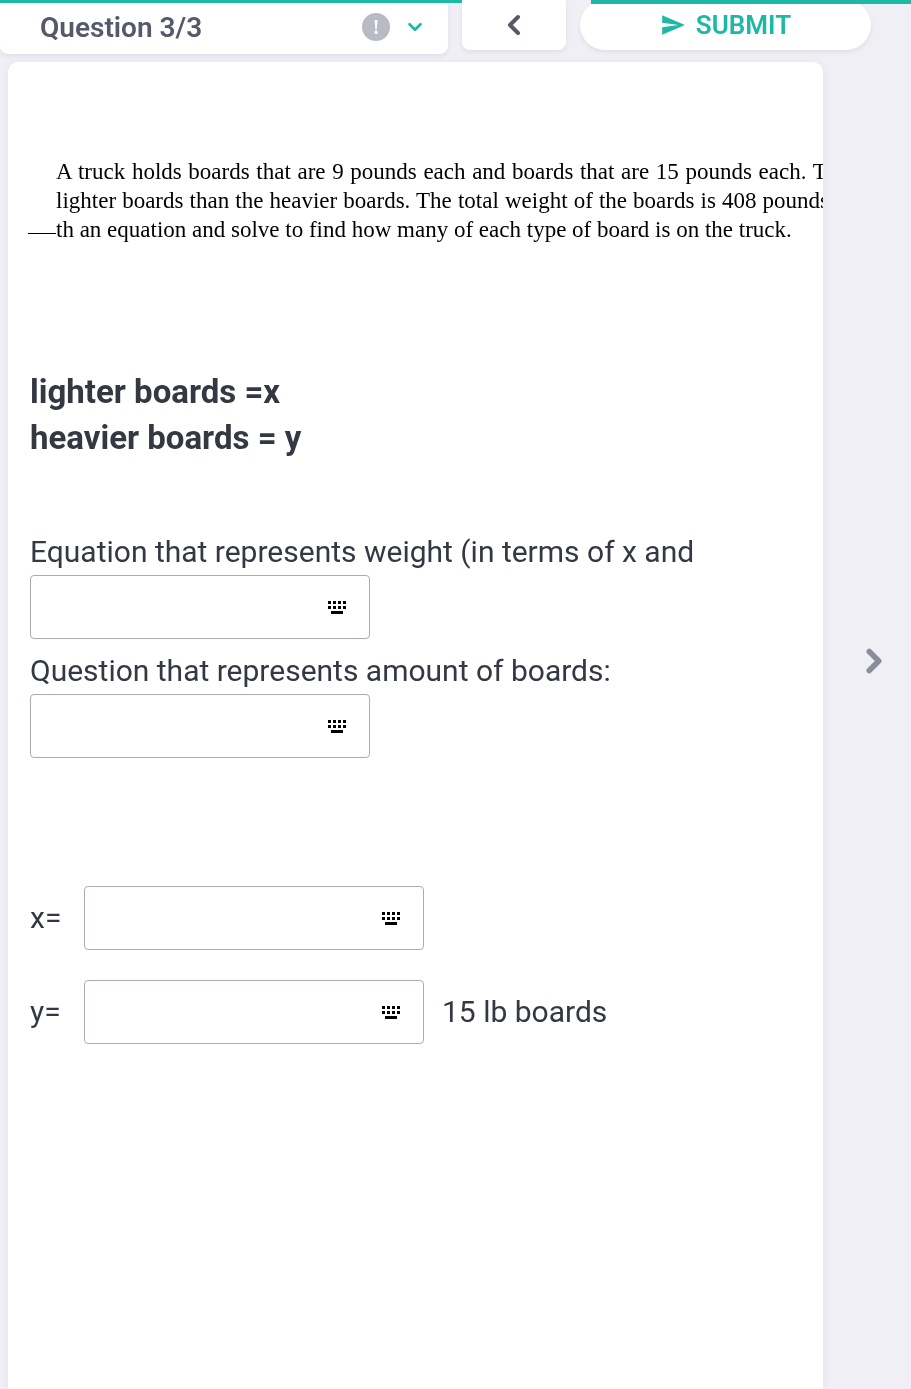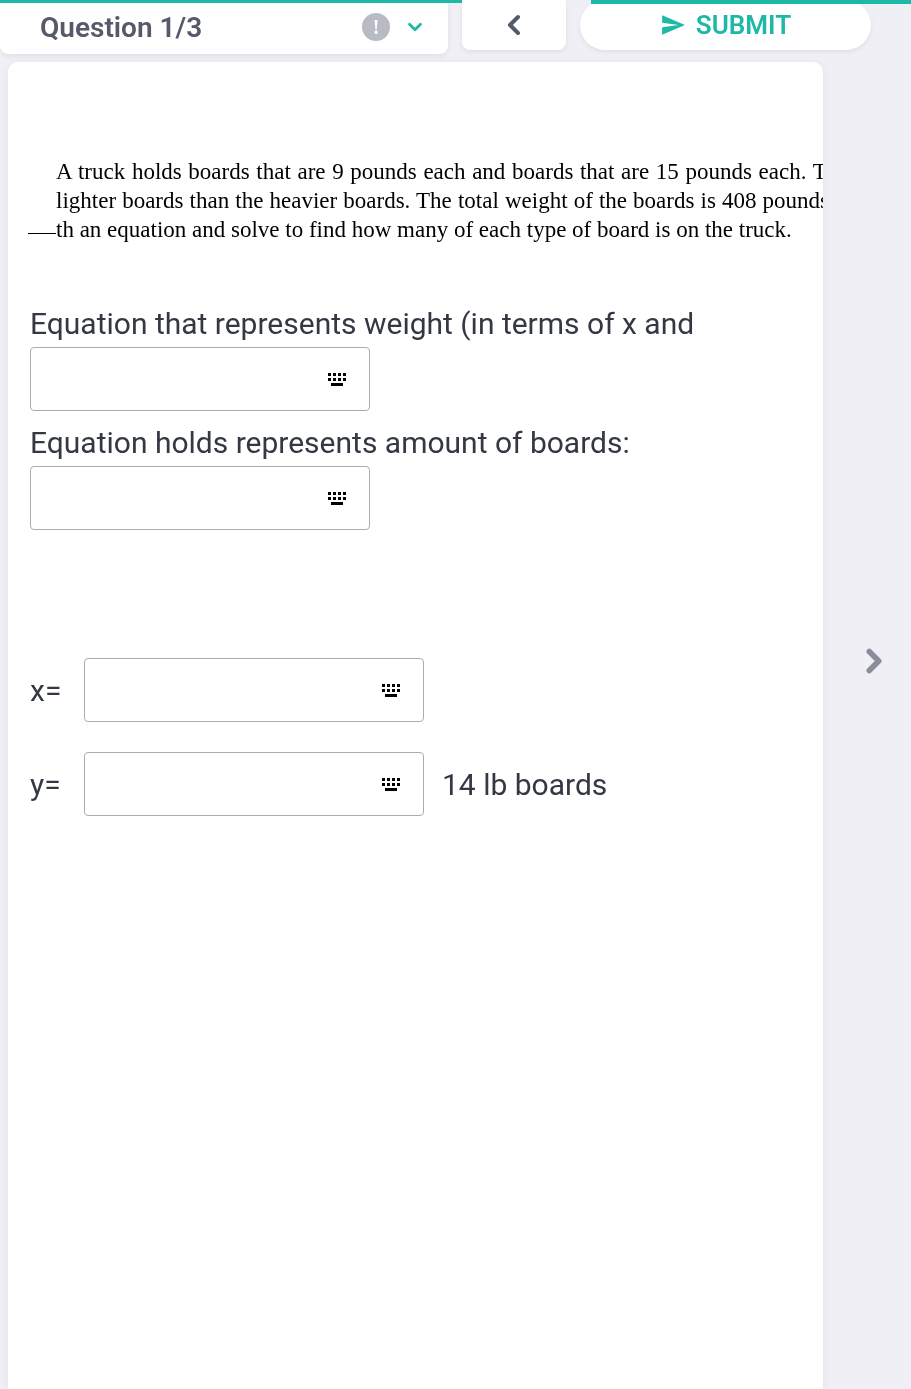--- a/index.html
+++ b/index.html
@@ -201,21 +201,21 @@
     }
   </style>
 </head>
 <body>
 
 <div class="top-accent-1"></div>
 <div class="top-accent-2"></div>
 
 <div class="header-row">
   <div class="question-card">
-    <span class="question-label">Question 1/3</span>
+    <span class="question-label">Question 3/3</span>
     <span class="alert-icon">!</span>
     <svg class="header-chevron-down" width="22" height="22" viewBox="0 0 24 24" fill="none" stroke="currentColor" stroke-width="3" stroke-linecap="round" stroke-linejoin="round">
         <polyline points="6 9 12 15 18 9"></polyline>
       </svg>
   </div>
   <div class="nav-card">
     <svg width="32" height="32" viewBox="0 0 24 24" fill="none" stroke="currentColor" stroke-width="3" stroke-linecap="round" stroke-linejoin="round">
         <polyline points="15 18 9 12 15 6"></polyline>
       </svg>
   </div>
@@ -224,38 +224,42 @@
         <path d="M2 21l21-9L2 3v7l15 2-15 2v7z"></path>
       </svg>
     <span>SUBMIT</span>
   </div>
 </div>
 
 <div class="main-card">
   <div class="problem-text">A truck holds boards that are 9 pounds each and boards that are 15 pounds each. There are lighter boards than the heavier boards. The total weight of the boards is 408 pounds. Model th an equation and solve to find how many of each type of board is on the truck.</div>
   <div class="problem-underline"></div>
 
+  <div class="vars-block">
+    <div>lighter boards =x</div>
+    <div>heavier boards = y</div>
+  </div>
 
   <div class="section-label eq1-label">Equation that represents weight (in terms of x and</div>
   <div class="input-box wide">
     <svg class="keyboard-icon" width="28" height="22" viewBox="0 0 28 22">
         <rect x="1" y="1" width="26" height="20" rx="2" fill="none" stroke-width="2"></rect>
         <rect x="5" y="5" width="3" height="3"></rect>
         <rect x="10" y="5" width="3" height="3"></rect>
         <rect x="15" y="5" width="3" height="3"></rect>
         <rect x="20" y="5" width="3" height="3"></rect>
         <rect x="5" y="10" width="3" height="3"></rect>
         <rect x="10" y="10" width="3" height="3"></rect>
         <rect x="15" y="10" width="3" height="3"></rect>
         <rect x="20" y="10" width="3" height="3"></rect>
         <rect x="8" y="15" width="12" height="3"></rect>
       </svg>
   </div>
 
-  <div class="section-label eq2-label">Equation holds represents amount of boards:</div>
+  <div class="section-label eq2-label">Question that represents amount of boards:</div>
   <div class="input-box wide">
     <svg class="keyboard-icon" width="28" height="22" viewBox="0 0 28 22">
         <rect x="1" y="1" width="26" height="20" rx="2" fill="none" stroke-width="2"></rect>
         <rect x="5" y="5" width="3" height="3"></rect>
         <rect x="10" y="5" width="3" height="3"></rect>
         <rect x="15" y="5" width="3" height="3"></rect>
         <rect x="20" y="5" width="3" height="3"></rect>
         <rect x="5" y="10" width="3" height="3"></rect>
         <rect x="10" y="10" width="3" height="3"></rect>
         <rect x="15" y="10" width="3" height="3"></rect>
@@ -292,21 +296,21 @@
           <rect x="10" y="5" width="3" height="3"></rect>
           <rect x="15" y="5" width="3" height="3"></rect>
           <rect x="20" y="5" width="3" height="3"></rect>
           <rect x="5" y="10" width="3" height="3"></rect>
           <rect x="10" y="10" width="3" height="3"></rect>
           <rect x="15" y="10" width="3" height="3"></rect>
           <rect x="20" y="10" width="3" height="3"></rect>
           <rect x="8" y="15" width="12" height="3"></rect>
         </svg>
     </div>
-    <span class="answer-unit">14 lb boards</span>
+    <span class="answer-unit">15 lb boards</span>
   </div>
 </div>
 
 <div class="side-next">
   <svg width="38" height="38" viewBox="0 0 24 24" fill="none" stroke="currentColor" stroke-width="3.5" stroke-linecap="round" stroke-linejoin="round">
       <polyline points="9 18 15 12 9 6"></polyline>
     </svg>
 </div>
 
 </body></html>

